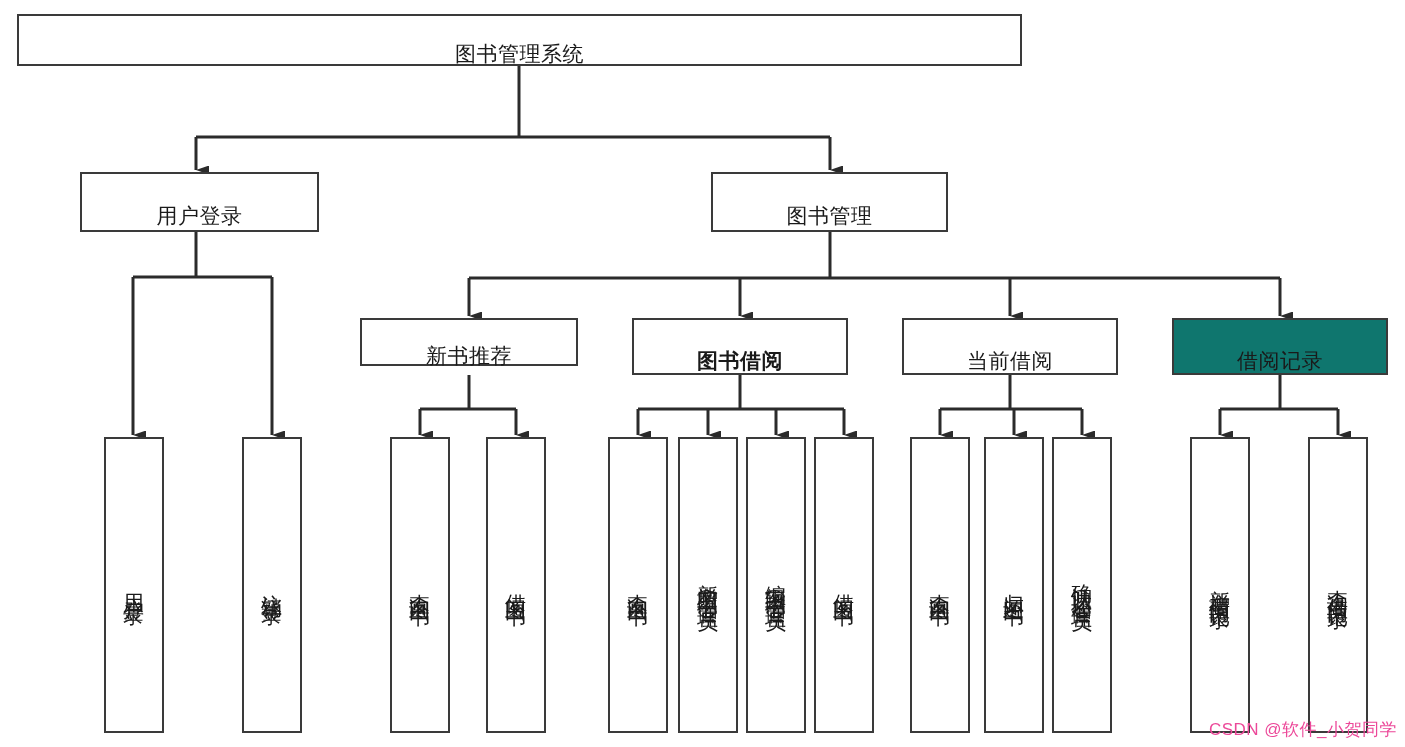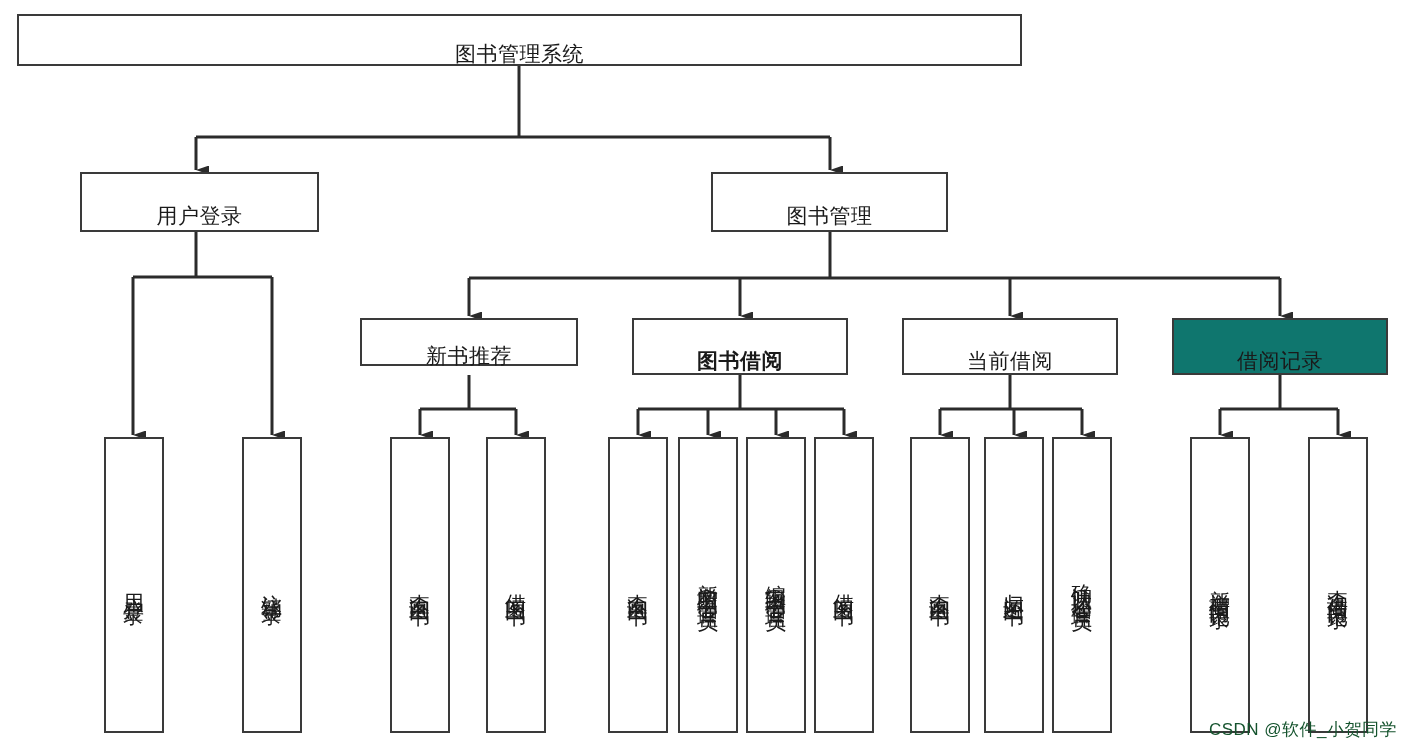--- a/index.html
+++ b/index.html
@@ -183,14 +183,14 @@
   <div class="node-box leaf" style="left: 1052px; top: 437px; width: 60px; height: 296px; border-color: rgb(58, 58, 58); background: rgb(255, 255, 255);">
     <span class="node-label-v" style="color: rgb(26, 26, 26);">确认归还（管理员）</span>
   </div>
   <div class="node-box leaf" style="left: 1190px; top: 437px; width: 60px; height: 296px; border-color: rgb(58, 58, 58); background: rgb(255, 255, 255);">
     <span class="node-label-v" style="color: rgb(26, 26, 26);">新增借阅记录</span>
   </div>
   <div class="node-box leaf" style="left: 1308px; top: 437px; width: 60px; height: 296px; border-color: rgb(58, 58, 58); background: rgb(255, 255, 255);">
     <span class="node-label-v" style="color: rgb(26, 26, 26);">查询借阅记录</span>
   </div>
 
-  <div class="watermark" style="color: #14532d;">CSDN @软件_小贺同学</div>
+  <div class="watermark" style="color: #ec4899;">CSDN @软件_小贺同学</div>
 </div>
 
 </body></html>

